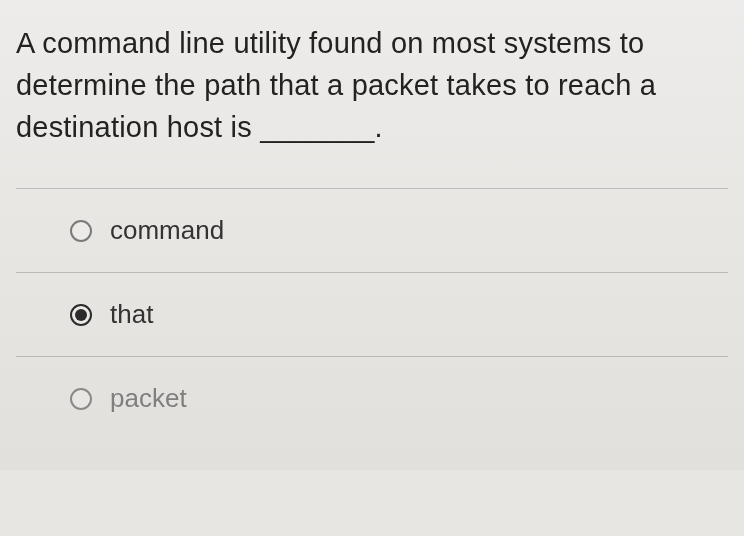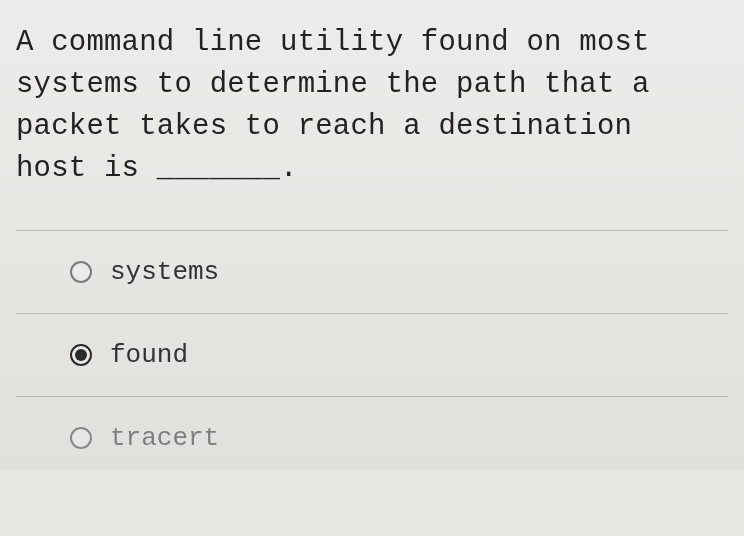--- a/index.html
+++ b/index.html
@@ -7,21 +7,20 @@
   body {
     font-family: "Helvetica Neue", Arial, sans-serif;
     background: #e8e6e3;
     color: #2a2a2a;
   }
   .page {
     width: 744px;
     height: 470px;
     padding: 22px 16px 0 16px;
     background: linear-gradient(180deg, #edecea 0%, #e2e0dc 100%);
-    font-family: Liberation Mono, monospace;
   }
   .question {
     font-size: 29px;
     line-height: 1.45;
     font-weight: 400;
     color: #222;
     letter-spacing: 0.2px;
     margin-bottom: 40px;
     padding-right: 8px;
   }
@@ -75,28 +74,28 @@
 <body>
 
 <div class="page">
 
   <div class="question">A command line utility found on most systems to determine the path that a packet takes to reach a destination host is _______.</div>
 
   <div class="options">
 
     <div class="option">
       <span class="radio"></span>
-      <span class="label">systems</span>
+      <span class="label">command</span>
     </div>
 
     <div class="option">
       <span class="radio selected"></span>
-      <span class="label">found</span>
+      <span class="label">that</span>
     </div>
 
 
     <div class="option last cutoff">
       <span class="radio"></span>
-      <span class="label">tracert</span>
+      <span class="label">packet</span>
     </div>
 
   </div>
 </div>
 
 </body></html>

